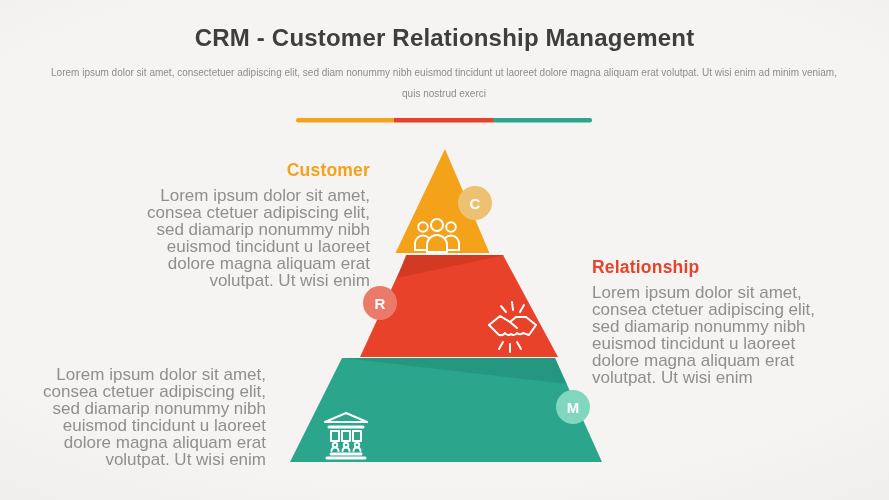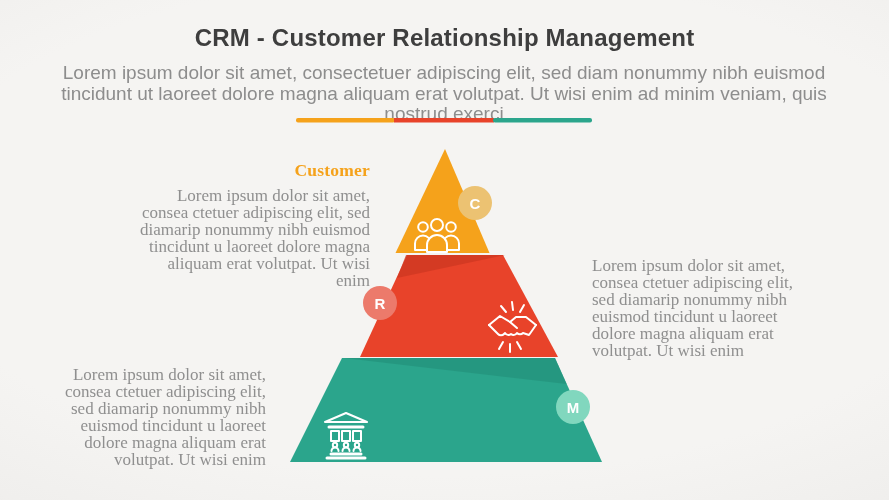--- a/index.html
+++ b/index.html
@@ -11,27 +11,27 @@
     background:radial-gradient(ellipse 120% 100% at 50% 45%, #f5f4f2 50%, #eceBe9 82%, #e6e5e3 100%);
   }
   .title{
     position:absolute;top:24px;left:0;right:0;
     margin:0;text-align:center;
     font-size:24px;font-weight:700;color:#3e3e3e;letter-spacing:.2px;
   }
   .subtitle{
     position:absolute;top:63px;left:44px;width:800px;
     margin:0;text-align:center;
-    font-size:19px;line-height:20.5px;color:#8d8d8d;
+    font-size:10px;line-height:20.5px;color:#8d8d8d;
   }
   .divider{position:absolute;left:296px;top:118px;}
   .pyramid-svg{position:absolute;left:0;top:0;}
   .pyramid-svg .icon{stroke:#fff;stroke-width:2;fill:none;stroke-linecap:round;stroke-linejoin:round;}
   .pyramid-svg text{font:700 15px "Liberation Sans",sans-serif;fill:#ffffff;text-anchor:middle;}
-  .level-text{position:absolute;font-family:Liberation Serif, serif;}
+  .level-text{position:absolute;}
   .level-text h2{margin:0 0 6px 0;font-size:17.5px;font-weight:700;letter-spacing:.2px;}
   .level-text p{margin:0;font-size:17px;line-height:17px;color:#8f8f8f;}
   .align-right{text-align:right;}
   .align-left{text-align:left;}
   .customer-block{left:137px;top:160px;width:233px;}
   .customer-block h2{color:#F5A21B;}
   .relationship-block{left:592px;top:257px;width:225px;}
   .relationship-block h2{color:#E8432A;}
   .management-block{left:41px;top:366px;width:225px;}
   .management-block h2{color:#2BA58C;}
@@ -111,20 +111,21 @@
       <text x="573" y="412.5">M</text>
     </g>
   </svg>
 
   <div class="level-text customer-block align-right">
     <h2>Customer</h2>
     <p>Lorem ipsum dolor sit amet, consea ctetuer adipiscing elit, sed diamarip nonummy nibh euismod tincidunt u laoreet dolore magna aliquam erat volutpat. Ut wisi enim</p>
   </div>
 
   <div class="level-text relationship-block align-left">
+    <h2>Relationship</h2>
     <p>Lorem ipsum dolor sit amet, consea ctetuer adipiscing elit, sed diamarip nonummy nibh euismod tincidunt u laoreet dolore magna aliquam erat volutpat. Ut wisi enim</p>
   </div>
 
   <div class="level-text management-block align-right">
     <p>Lorem ipsum dolor sit amet, consea ctetuer adipiscing elit, sed diamarip nonummy nibh euismod tincidunt u laoreet dolore magna aliquam erat volutpat. Ut wisi enim</p>
   </div>
 
 </div>
 
 </body></html>

